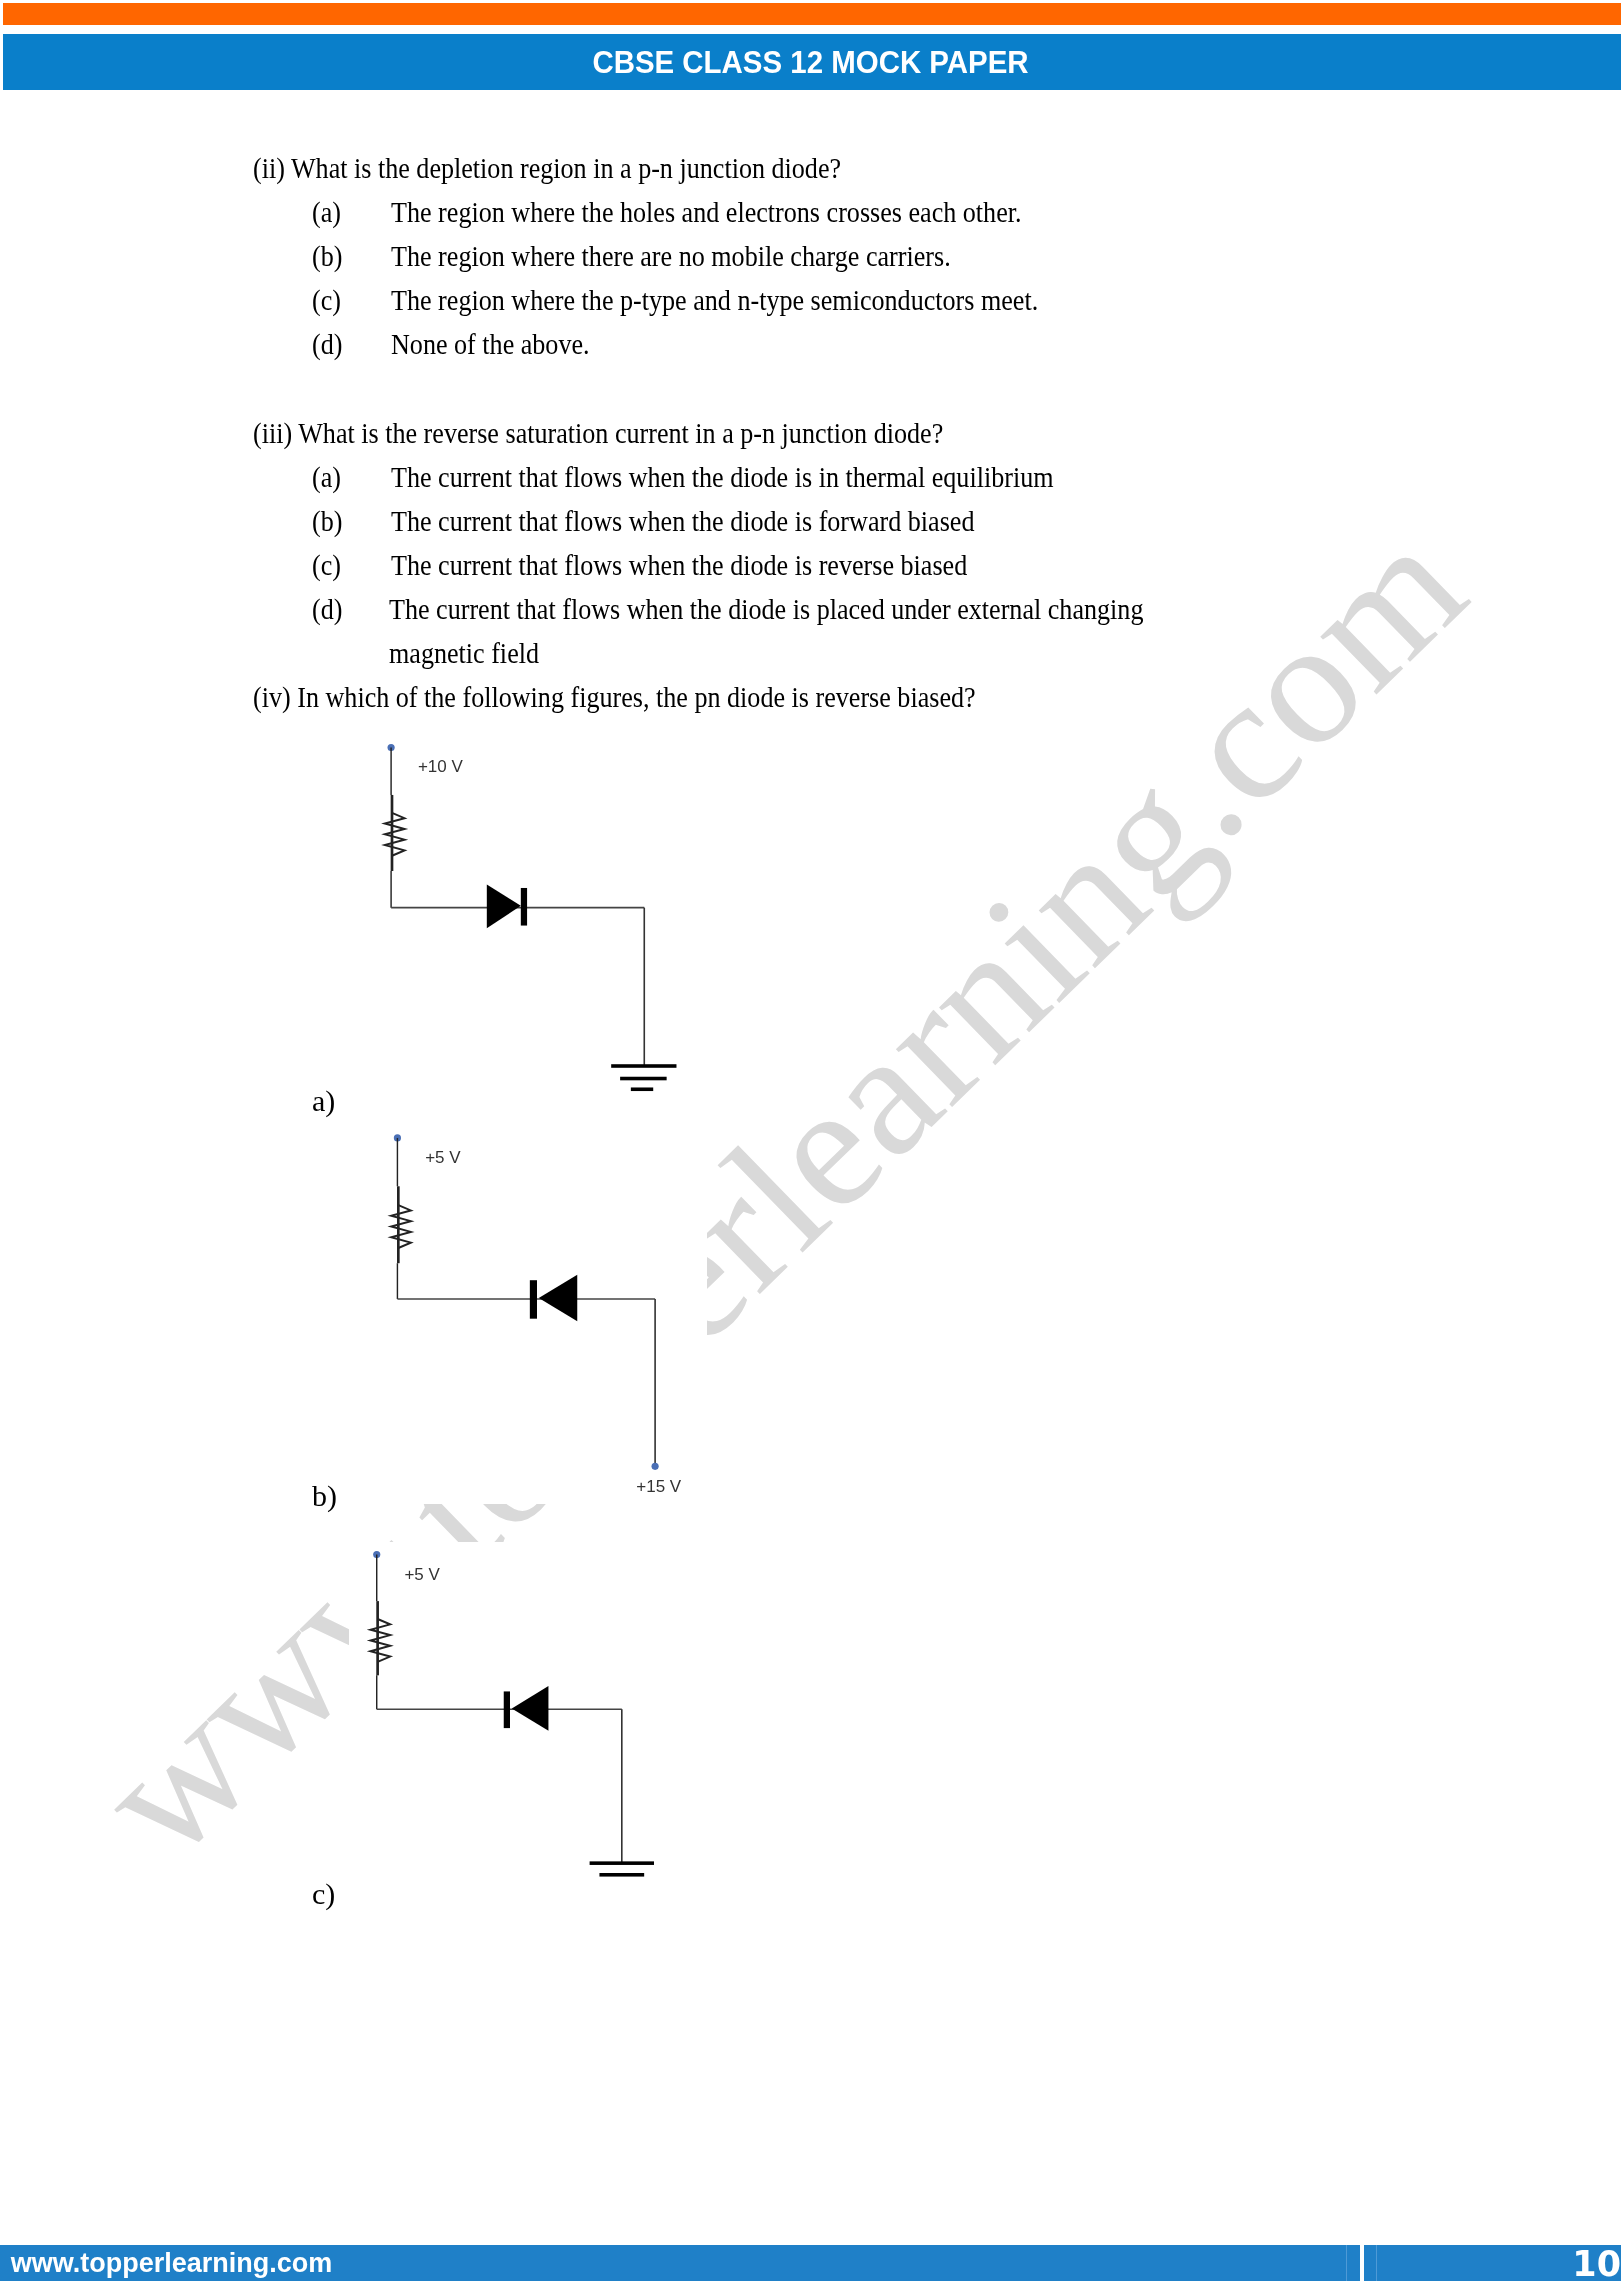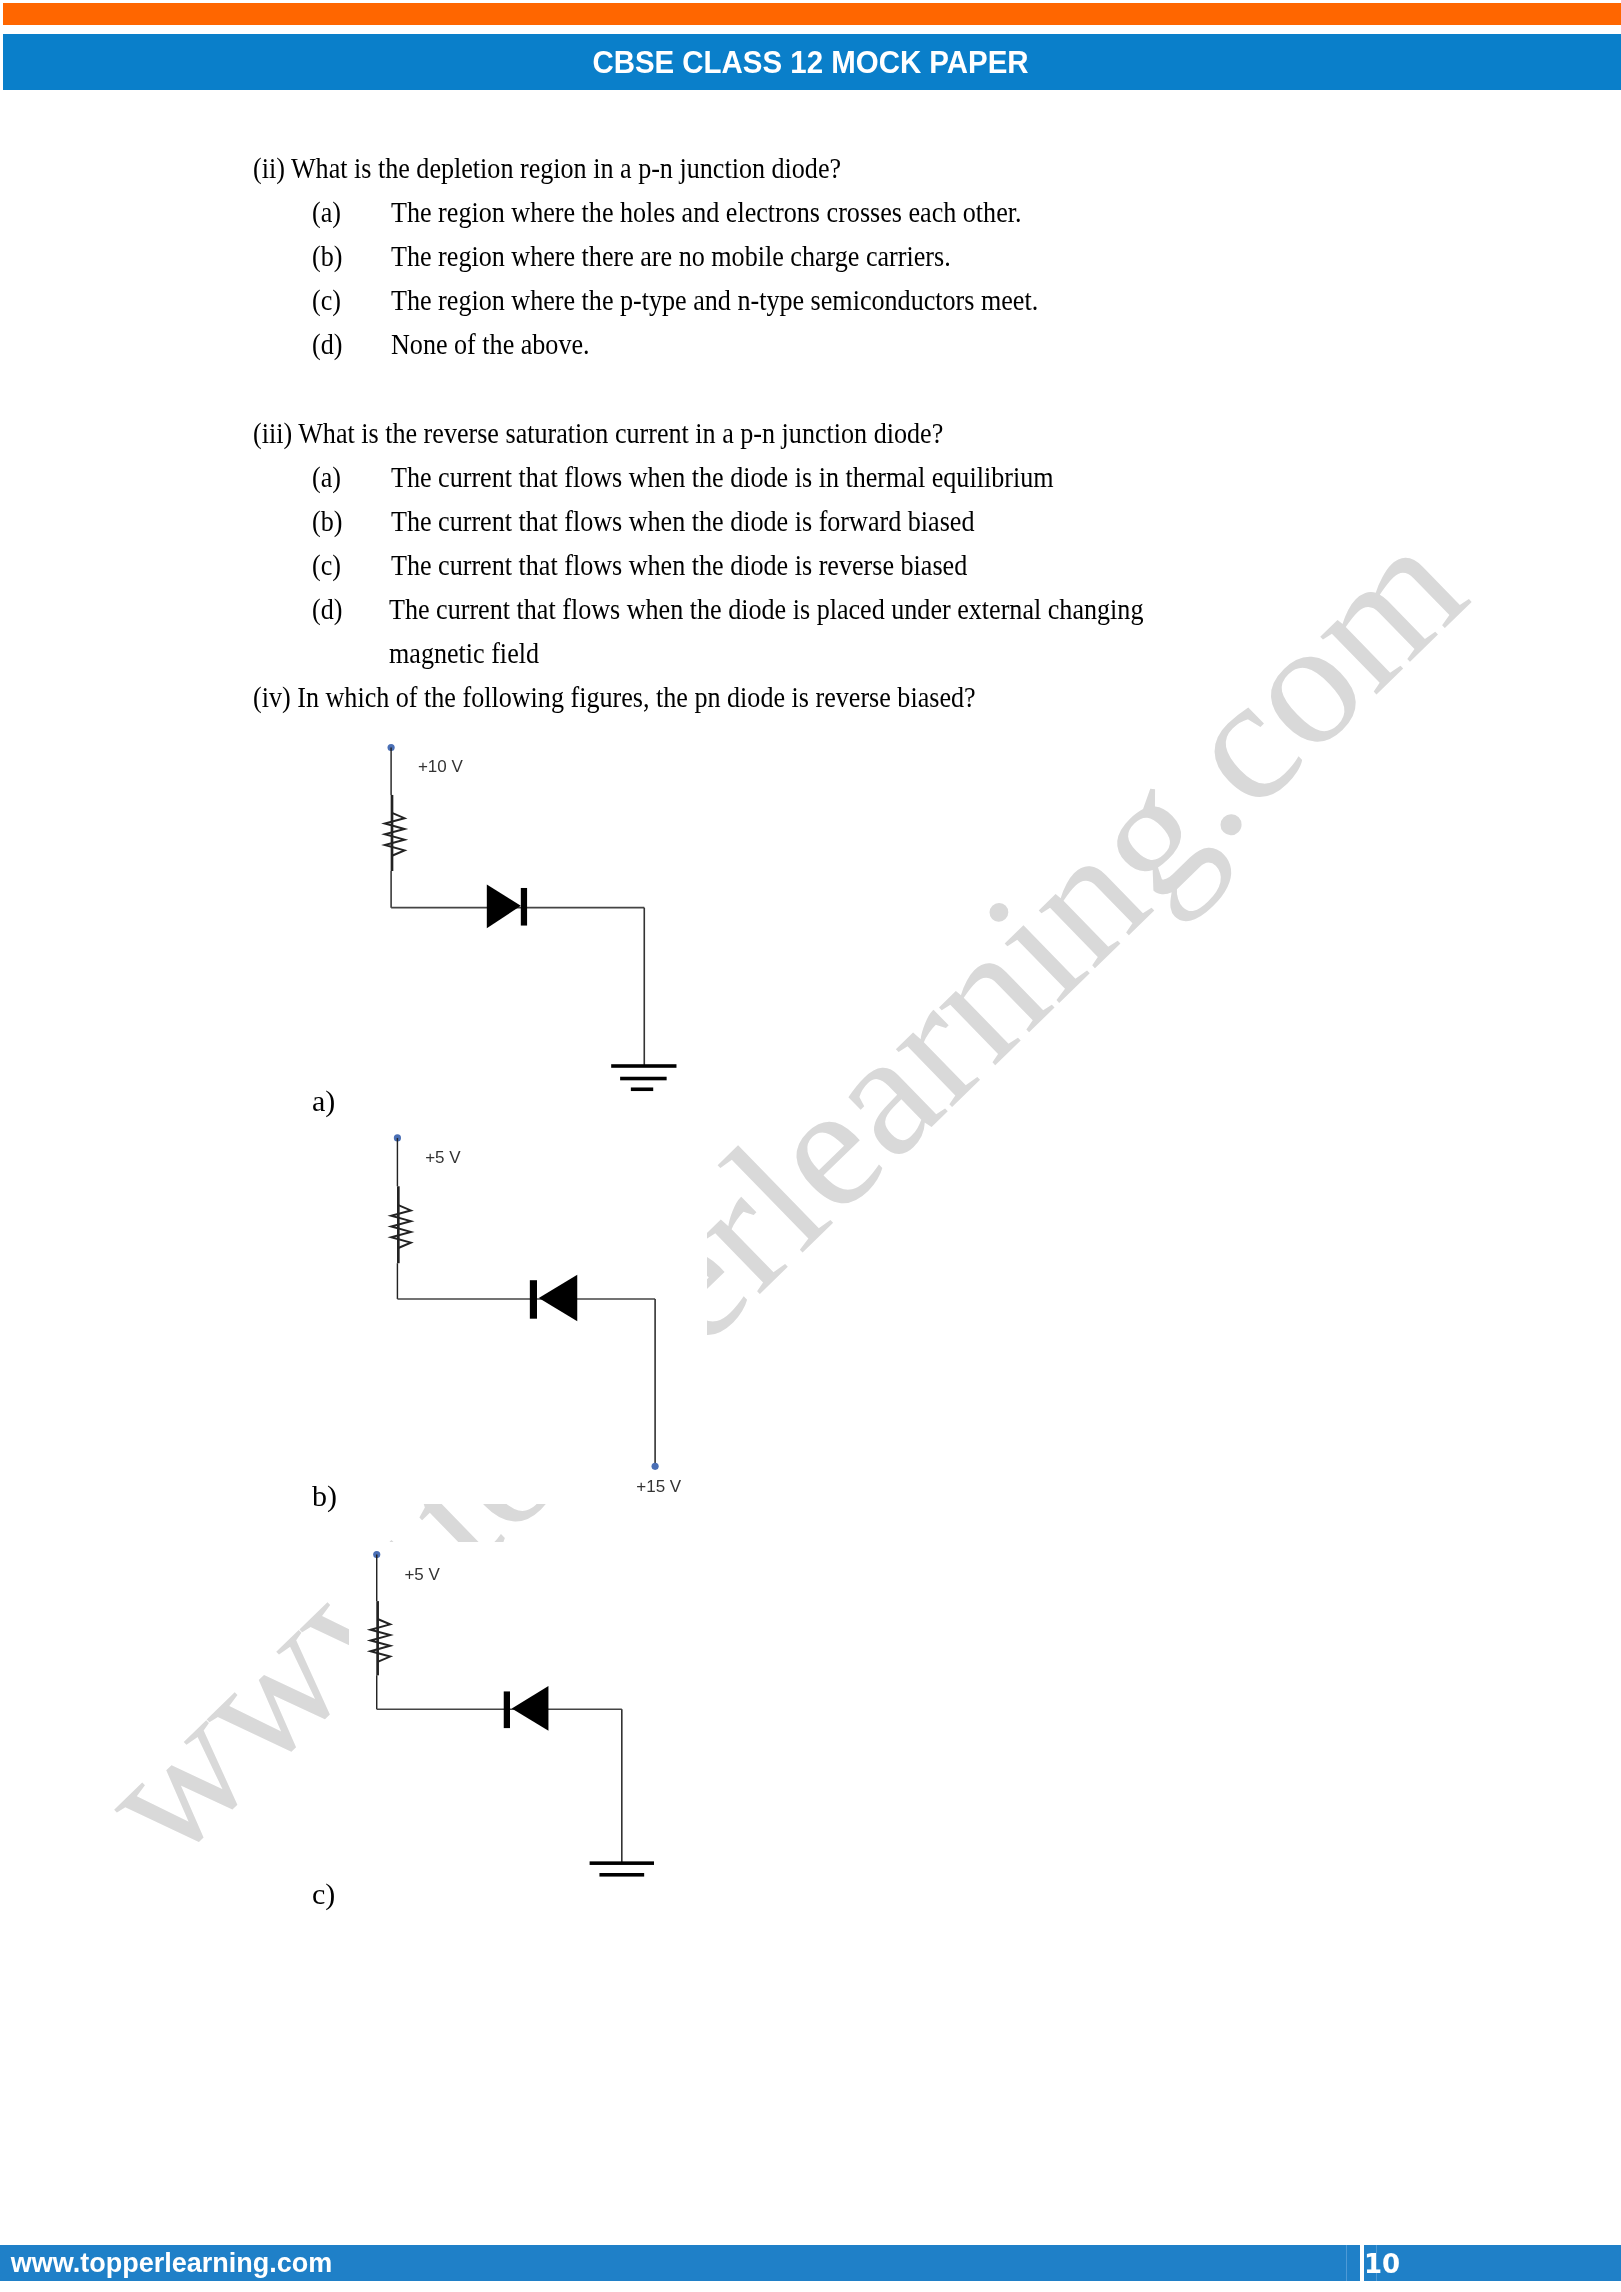--- a/index.html
+++ b/index.html
@@ -12,21 +12,21 @@
   .content { left: 0; top: 0; width: 1621px; height: 1649px; }
   .line { position: absolute; white-space: nowrap; font-size: 30px; line-height: 30px; transform-origin: 0 0; transform: scaleX(0.87); }
   .fig-label { position: absolute; font-size: 30px; line-height: 30px; white-space: nowrap; }
   .circuit { position: absolute; background: #ffffff; }
   .volt { font-family: "Liberation Sans", sans-serif; font-size: 19px; fill: #333333; }
   .footer-bar { left: 0; right: 0; top: 2245px; height: 36px; background: #1f80c8; }
   .footer-url { left: 10.7px; top: 2245px; height: 36px; line-height: 36px; color: #ffffff; font-family: "Liberation Sans", sans-serif; font-weight: bold; font-size: 27px; }
   .footer-sep { top: 2245px; height: 36px; left: 1360px; width: 3.6px; background: #ffffff; }
   .footer-faint1 { top: 2245px; height: 36px; left: 1346px; width: 0.9px; background: #4e9ad6; }
   .footer-faint2 { top: 2245px; height: 36px; left: 1376px; width: 0.9px; background: #4e9ad6; }
-  .footer-page { left: 1364px; right: 0; top: 2245px; height: 36px; line-height: 38px; text-align: left; color: #ffffff; font-family: "DejaVu Sans", sans-serif; font-weight: bold; font-size: 26px; }
+  .footer-page { left: 1364px; right: 0; top: 2245px; height: 36px; line-height: 38px; text-align: right; color: #ffffff; font-family: "DejaVu Sans", sans-serif; font-weight: bold; font-size: 35px; }
 </style>
 </head>
 <body>
 
 <div class="abs bar-orange"></div>
 <div class="abs bar-blue"></div>
 <div class="abs header-title">CBSE CLASS 12 MOCK PAPER</div>
 
 <svg class="abs watermark" width="1621" height="2293" viewBox="0 0 1810 2560">
   <text x="0" y="0" font-family="Liberation Serif, serif" font-size="196" fill="#d9d9d9" textLength="2030" lengthAdjust="spacingAndGlyphs" transform="translate(190 2085) rotate(-44.2)">www.topperlearning.com</text>

